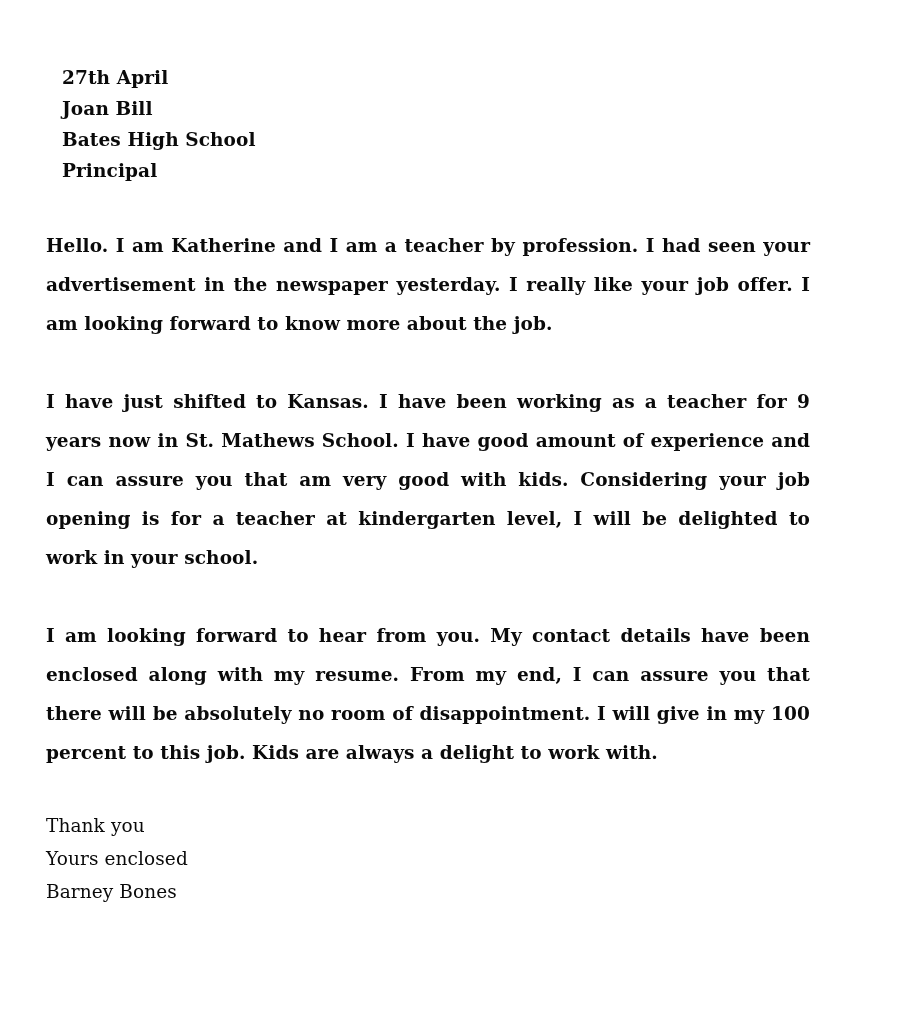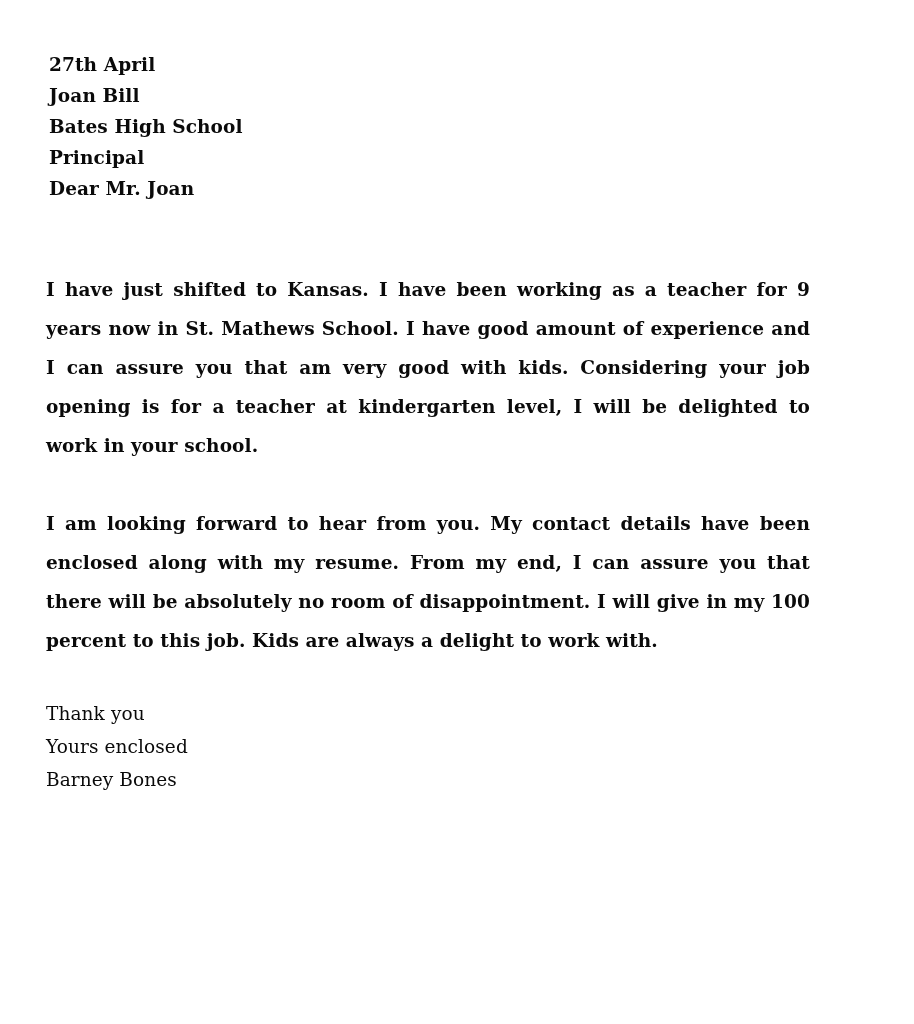--- a/index.html
+++ b/index.html
@@ -20,21 +20,21 @@
     width: 914px;
     height: 1024px;
     background: #ffffff;
     box-sizing: border-box;
     padding: 46px 104px 0 46px;
   }
   .letter-body {
     width: 764px;
   }
   .addr-block {
-    margin: 3px;
+    margin: 16px;
     padding: 0;
     list-style: none;
   }
   .addr-line {
     font-size: 18.5px;
     font-weight: 700;
     line-height: 31px;
     letter-spacing: 0.1px;
     white-space: nowrap;
   }
@@ -70,25 +70,25 @@
 <body>
 
 <div class="page">
   <div class="letter-body">
 
     <div class="addr-block">
       <div class="addr-line">27th April</div>
       <div class="addr-line">Joan Bill</div>
       <div class="addr-line">Bates High School</div>
       <div class="addr-line">Principal</div>
-      <div class="addr-line">Dear Mr. Joan</div>
     </div>
 
     <div class="gap-intro"></div>
 
+    <p class="para para-last-flush">Hello. I am Katherine and I am a teacher by profession. I had seen your advertisement in the newspaper yesterday. I really like your job offer. I am looking forward to know more about the job.</p>
 
     <div class="gap-para"></div>
 
     <p class="para para-last-flush">I have just shifted to Kansas. I have been working as a teacher for 9 years now in St. Mathews School. I have good amount of experience and I can assure you that am very good with kids. Considering your job opening is for a teacher at kindergarten level, I will be delighted to work in your school.</p>
 
     <div class="gap-para"></div>
 
     <p class="para para-last-flush">I am looking forward to hear from you. My contact details have been enclosed along with my resume. From my end, I can assure you that there will be absolutely no room of disappointment. I will give in my 100 percent to this job. Kids are always a delight to work with.</p>
 
     <div class="gap-sign"></div>

